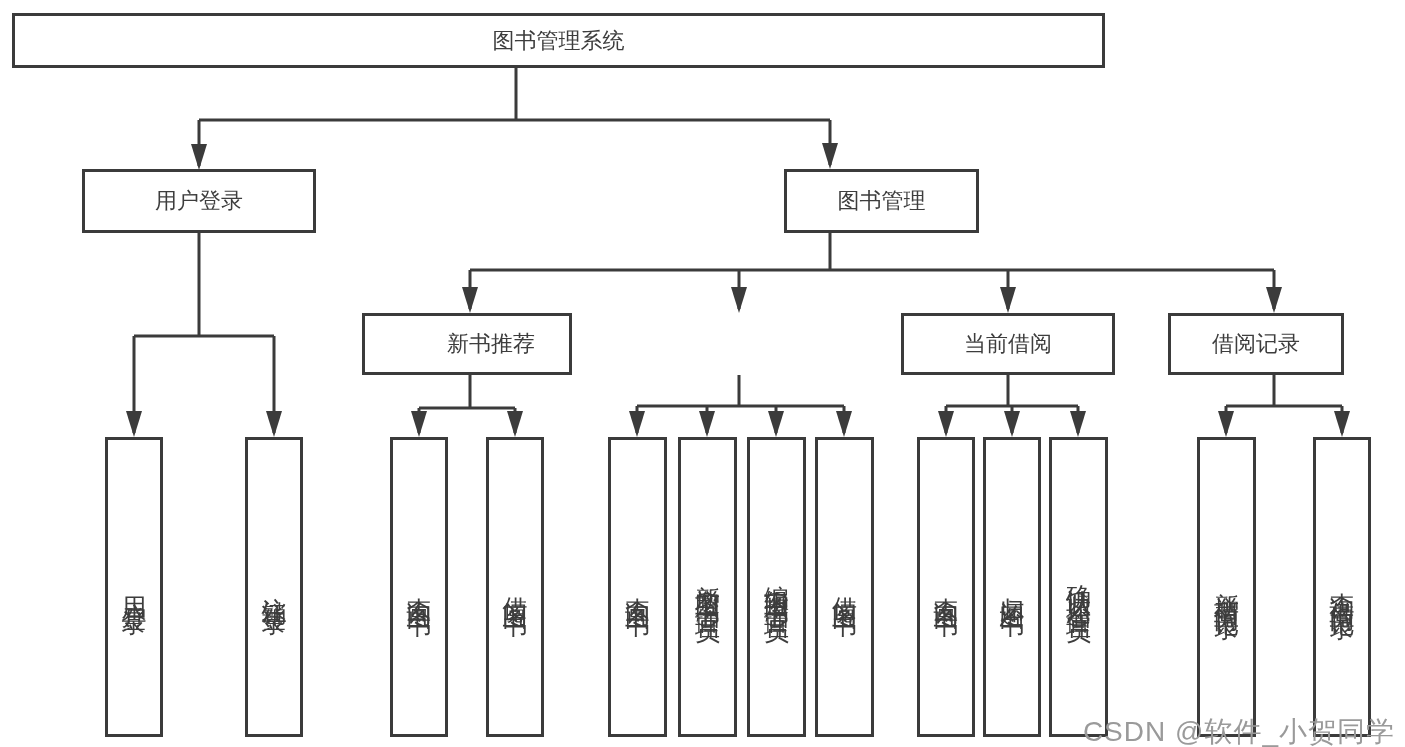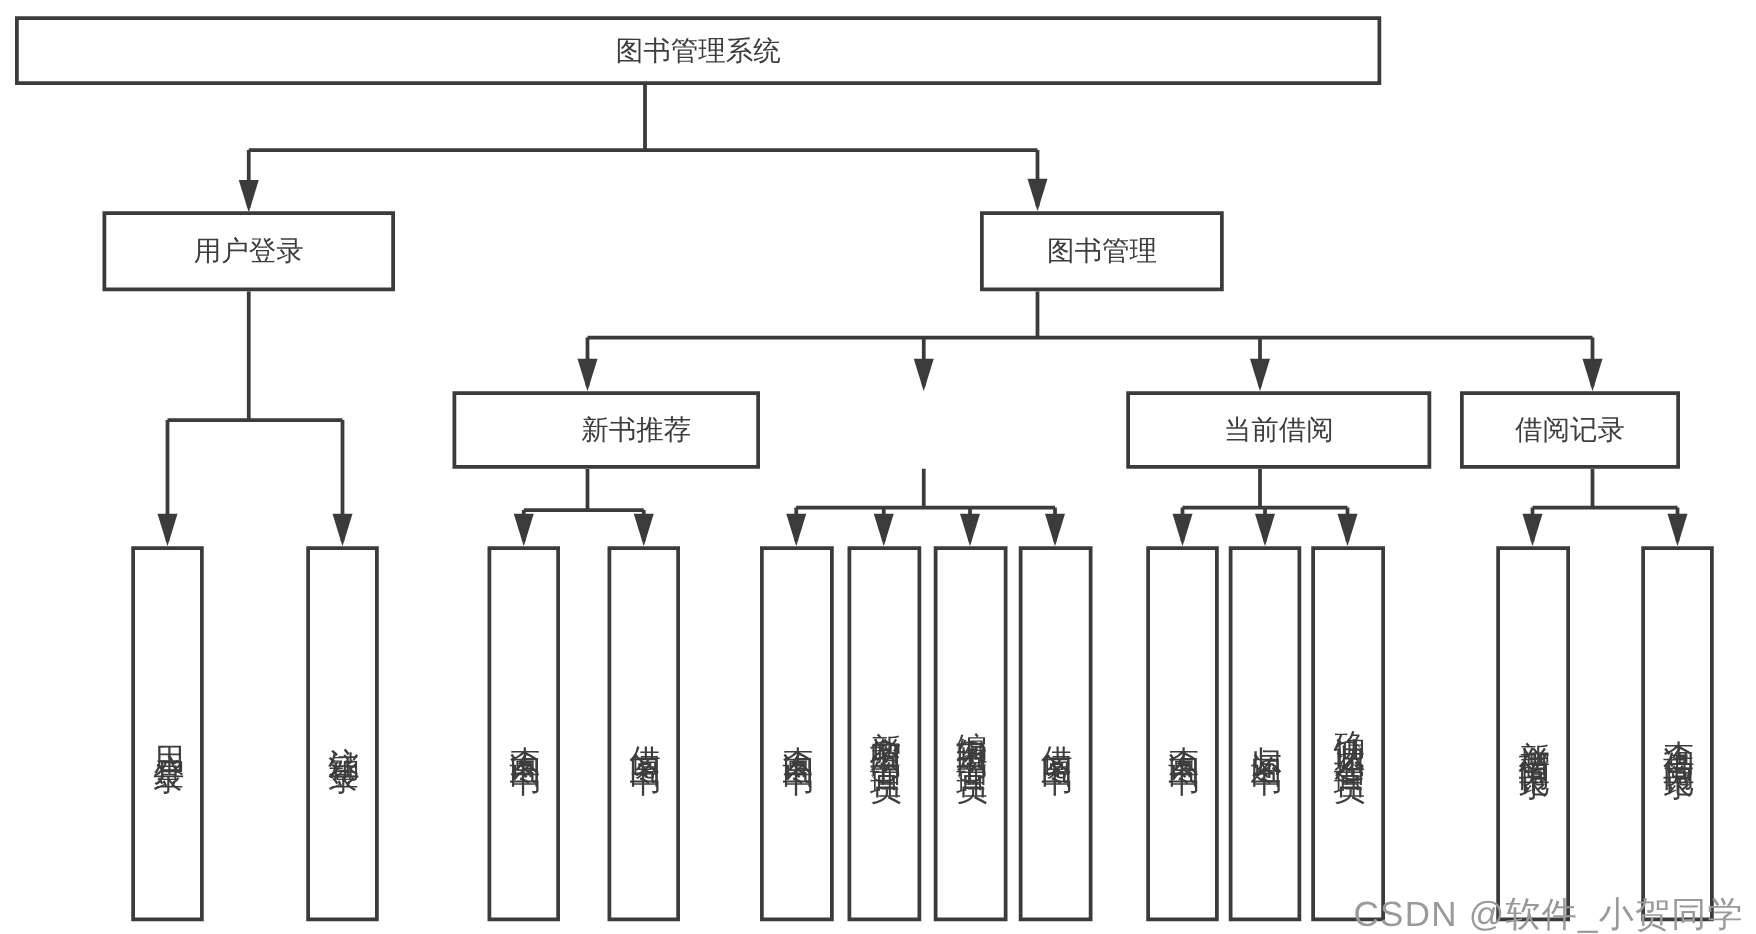--- a/index.html
+++ b/index.html
@@ -32,23 +32,23 @@
     text-orientation: mixed;
     font-size: 25px;
     letter-spacing: 5px;
     color: #3d3d3d;
     line-height: 1;
   }
   .root    { left: 12px;  top: 13px;  width: 1093px; height: 55px; }
   .l2-a    { left: 82px;  top: 169px; width: 234px;  height: 64px; }
   .l2-b    { left: 752px; top: 169px; width: 195px;  height: 64px; margin-left: 32px; }
   .l3      { top: 313px; height: 62px; }
-  .l3-1    { left: 362px;  width: 246px; padding-left: 48px; }
+  .l3-1    { left: 362px;  width: 210px; padding-left: 48px; }
   .l3-2    { left: 632px;  width: 214px; }
-  .l3-3    { left: 901px;  width: 244px; text-align: center; }
+  .l3-3    { left: 901px;  width: 214px; text-align: center; }
   .l3-4    { left: 1168px; width: 176px; }
   .leaf    { top: 437px; height: 300px; width: 58px; }
   .a1 { left: 105px; }  .a2 { left: 245px; }
   .b1 { left: 390px; }  .b2 { left: 486px; }
   .c1 { left: 608px; width: 59px; } .c2 { left: 678px; width: 59px; }
   .c3 { left: 747px; width: 59px; } .c4 { left: 815px; width: 59px; }
   .d1 { left: 917px; } .d2 { left: 983px; } .d3 { left: 1049px; width: 59px; }
   .e1 { left: 1197px; width: 59px; } .e2 { left: 1313px; }
   .wire { stroke: #3b3b3b; stroke-width: 3; fill: none; }
   .arrow { fill: #3b3b3b; stroke: none; }

